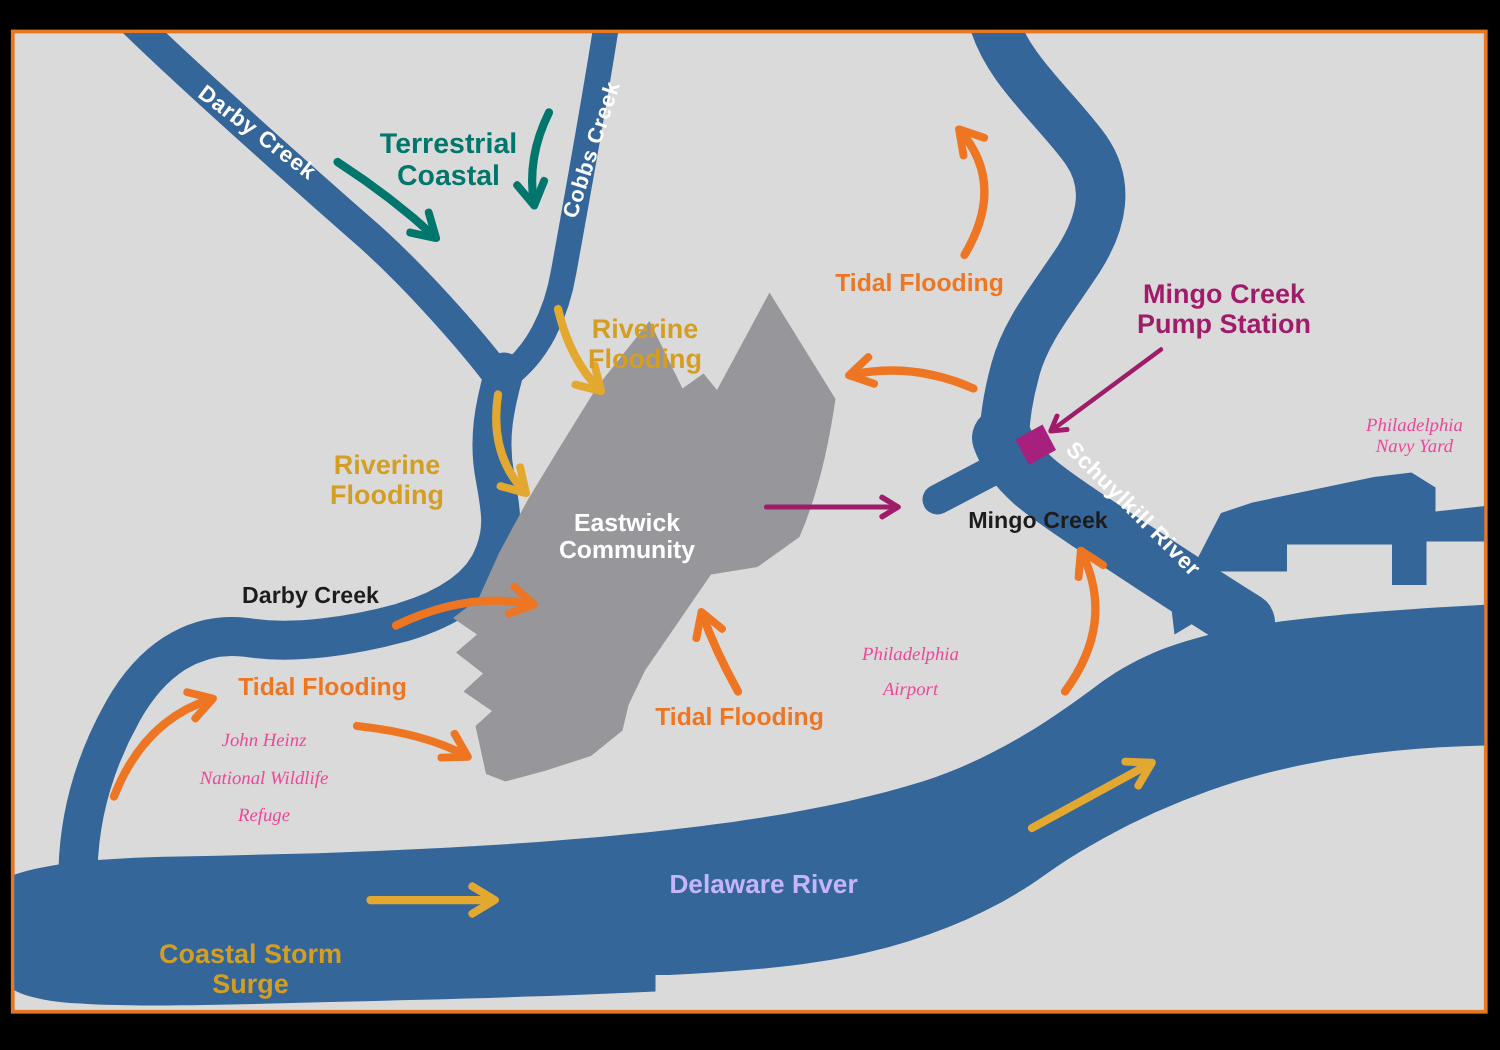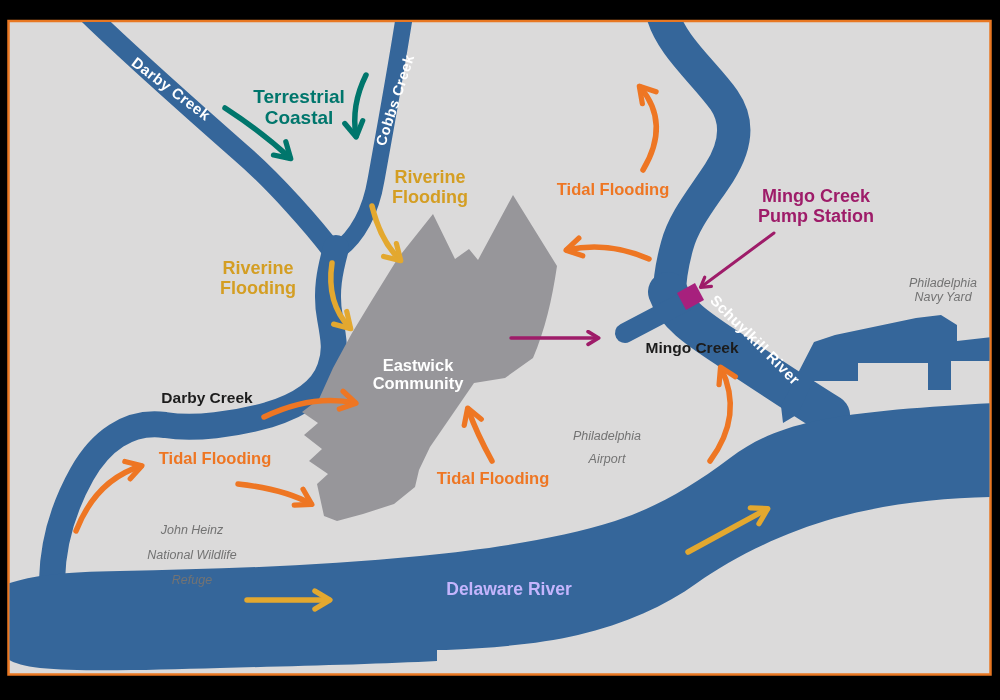--- a/index.html
+++ b/index.html
@@ -2,28 +2,28 @@
 <html><head>
 <meta charset="utf-8">
 <style>
   html,body{margin:0;padding:0;background:#000;}
   .stage{position:relative;width:1000px;height:700px;background:#000;overflow:hidden;
          font-family:"Liberation Sans",sans-serif;}
   .stage svg{position:absolute;left:0;top:0;}
   .lbl{position:absolute;transform:translate(-50%,-50%);font-weight:bold;
        white-space:pre-line;text-align:center;line-height:20px;pointer-events:none;}
   .teal{color:#00766C;font-size:19px;line-height:21px;}
-  .gold{color:#D49E23;font-size:18px;}
+  .gold{color:#D49E23;font-size:18px;margin-top:42px;}
   .orange{color:#EE7623;font-size:16.5px;text-align:right;}
   .magenta{color:#9E1C69;font-size:18px;}
   .storm{color:#9E1C69;font-size:19px;line-height:31px;}
   .white-label{color:#fff;font-size:16.5px;line-height:18px;}
   .water-name{color:#fff;font-size:15px;letter-spacing:0.5px;white-space:nowrap;}
   .black-label{color:#1c1c1c;font-size:15.5px;white-space:nowrap;}
-  .gray-it{color:#737373;font-style:italic;font-weight:normal;font-size:12.5px;}
+  .gray-it{color:#ec4899;font-style:italic;font-weight:normal;font-size:12.5px;font-family:Liberation Serif, serif;}
   .delaware{color:#c4b5fd;font-size:17.5px;white-space:nowrap;}
 </style>
 </head>
 <body>
 
 <div class="stage">
 
   <svg width="1000" height="700" viewBox="0 0 1000 700">
     <defs>
       <clipPath id="mapclip">
@@ -98,28 +98,30 @@
 
   <div class="lbl teal" style="left:299px;top:107px;">Terrestrial
 Coastal</div>
   <div class="lbl gold" style="left:430px;top:187px;">Riverine
 Flooding</div>
   <div class="lbl gold" style="left:258px;top:278px;">Riverine
 Flooding</div>
   <div class="lbl orange" style="left:613px;top:189px;">Tidal Flooding</div>
   <div class="lbl orange" style="left:215px;top:458px;">Tidal Flooding</div>
   <div class="lbl orange" style="left:493px;top:478px;">Tidal Flooding</div>
+  <div class="lbl gold" style="left:167px;top:604px;">Coastal Storm
+Surge</div>
   <div class="lbl magenta" style="left:816px;top:206px;">Mingo Creek
 Pump Station</div>
 
-  <div class="lbl white-label" style="left:418px;top:374px;">Eastwick
+  <div class="lbl white-label" style="left:418px;top:358px;">Eastwick
 Community</div>
   <div class="lbl black-label" style="left:207px;top:398px;">Darby Creek</div>
   <div class="lbl black-label" style="left:692px;top:348px;">Mingo Creek</div>
   <div class="lbl gray-it" style="left:943px;top:290px;line-height:14px;">Philadelphia
 Navy Yard</div>
   <div class="lbl gray-it" style="left:607px;top:448px;line-height:23px;">Philadelphia
 Airport</div>
-  <div class="lbl gray-it" style="left:192px;top:519px;line-height:25px;margin-top:36px;">John Heinz
+  <div class="lbl gray-it" style="left:176px;top:519px;line-height:25px;">John Heinz
 National Wildlife
 Refuge</div>
 
 </div>
 
 </body></html>

